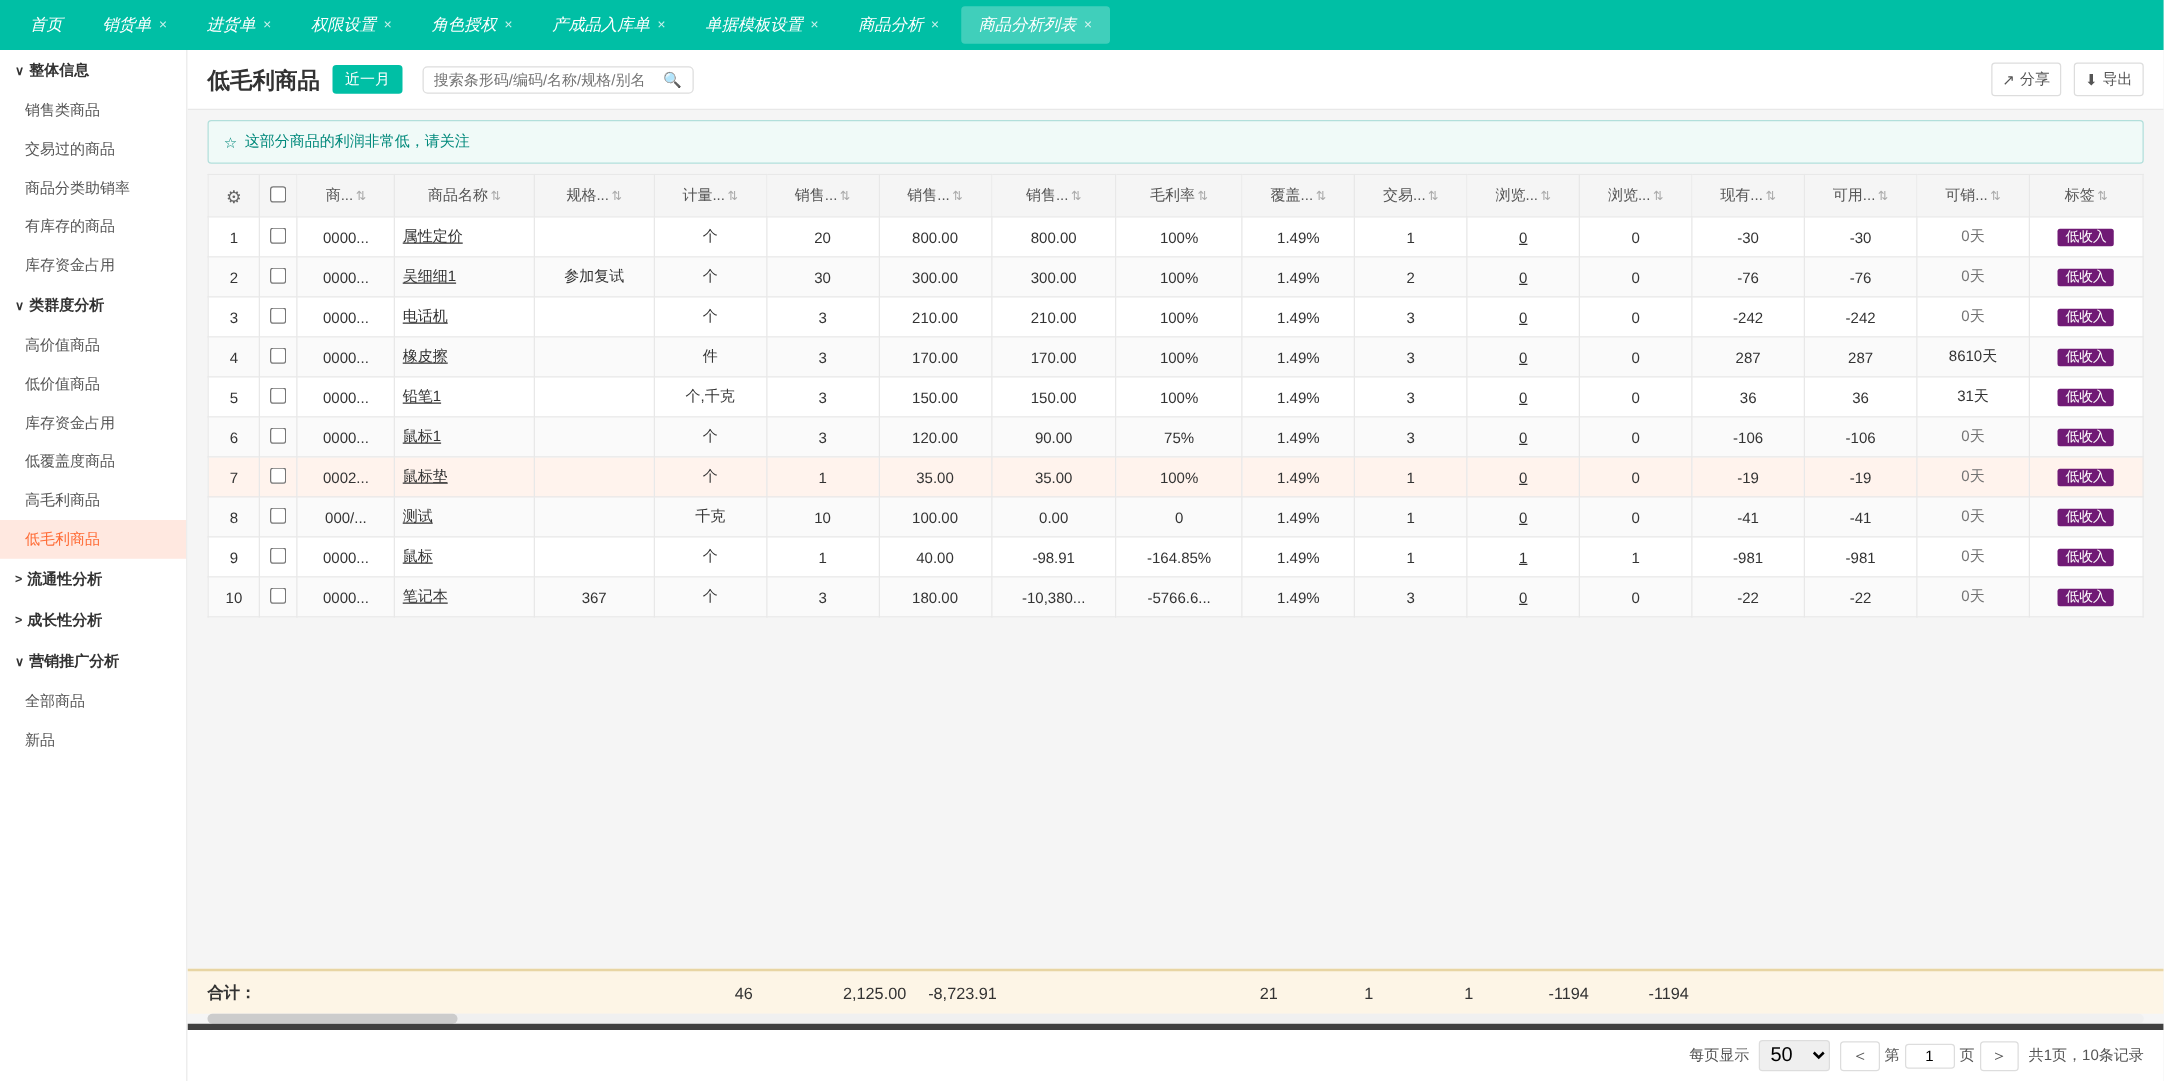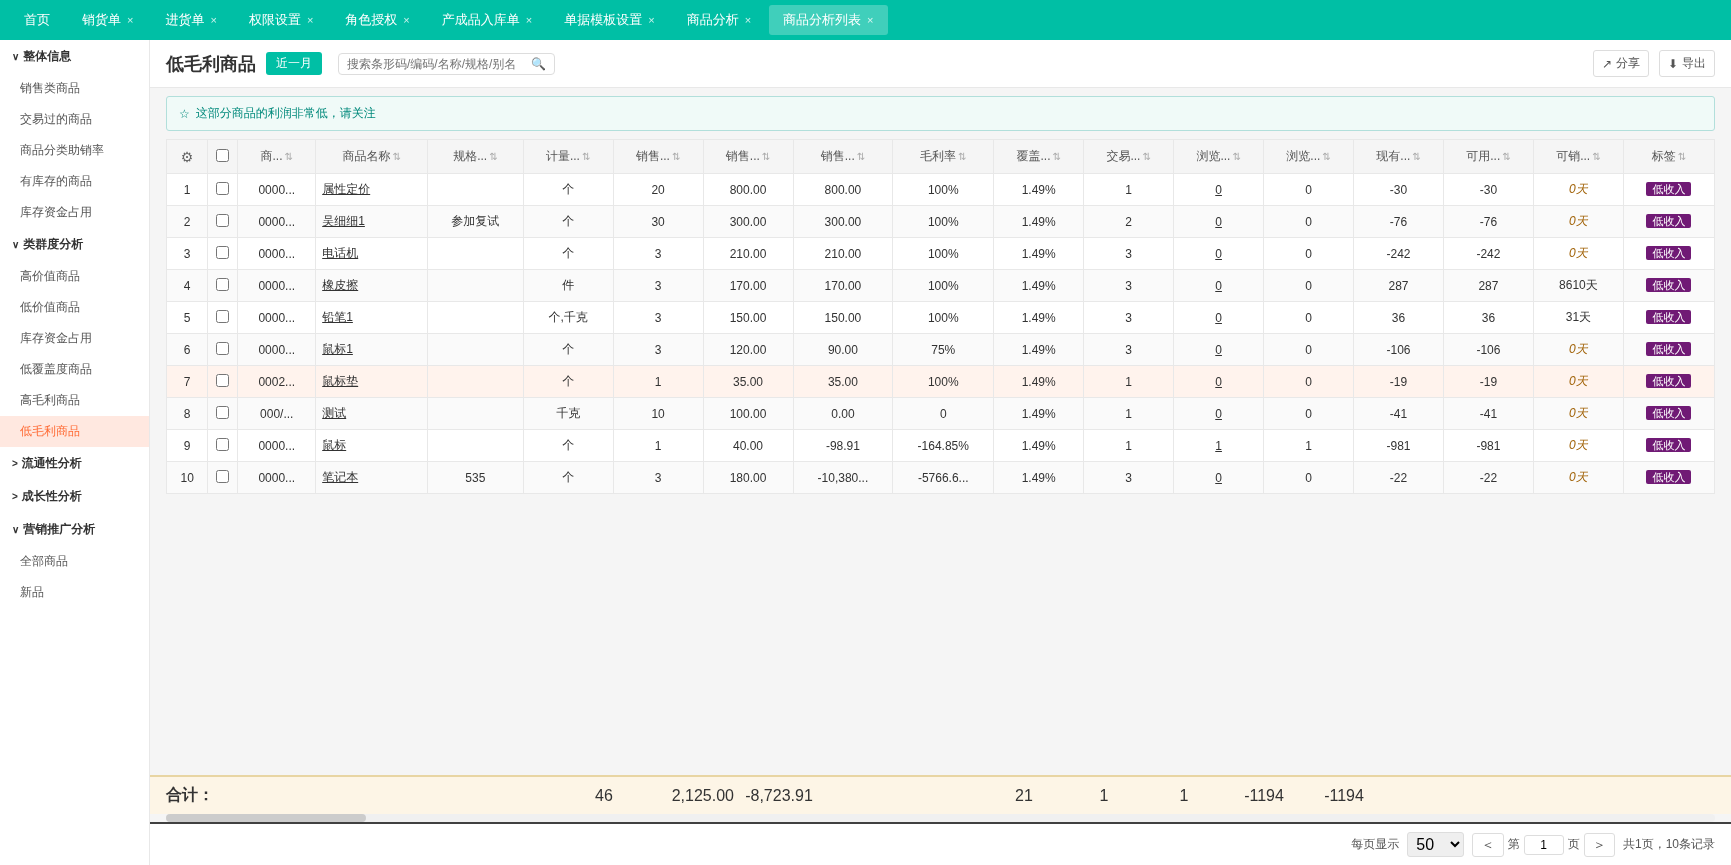--- a/index.html
+++ b/index.html
@@ -1,20 +1,20 @@
 <!DOCTYPE html>
 <html><head>
   <meta charset="utf-8">
   <style>
     * { margin: 0; padding: 0; box-sizing: border-box; }
     body { font-family: 'Microsoft YaHei', Arial, sans-serif; font-size: 12px; background: #f5f5f5; color: #333; width: 1731px; min-height: 865px; overflow-x: hidden; }
 
     
     .top-nav { background: #00bfa5; display: flex; align-items: center; height: 40px; padding: 0 10px; gap: 4px; }
-    .nav-item { color: #fff; padding: 6px 14px; cursor: pointer; font-size: 13px; border-radius: 3px; white-space: nowrap; display: flex; align-items: center; gap: 4px; }
+    .nav-item { color: #fff; padding: 6px 14px; cursor: pointer; font-size: 13px; border-radius: 3px; white-space: nowrap; display: flex; align-items: center; gap: 4px; font-style: italic; }
     .nav-item.active { background: rgba(255,255,255,0.25); }
     .nav-close { font-size: 11px; margin-left: 2px; opacity: 0.8; }
 
     
     .main-layout { display: flex; height: calc(865px - 40px); }
 
     
     .sidebar { width: 150px; background: #fff; border-right: 1px solid #e8e8e8; overflow-y: auto; flex-shrink: 0; }
     .sidebar-group { }
     .sidebar-group-title { padding: 8px 12px; color: #333; font-weight: bold; font-size: 12px; cursor: pointer; display: flex; align-items: center; gap: 4px; }
@@ -43,30 +43,30 @@
     table { width: 100%; border-collapse: collapse; background: #fff; font-size: 12px; }
     thead tr { background: #f5f5f5; }
     thead th { padding: 8px 6px; border: 1px solid #e8e8e8; text-align: center; white-space: nowrap; color: #555; font-weight: normal; cursor: pointer; position: relative; }
     thead th .sort-icon { font-size: 10px; color: #aaa; margin-left: 2px; }
     tbody tr { background: #fff; }
     tbody tr:nth-child(even) { background: #fafafa; }
     tbody tr.highlighted { background: #fff3ed; }
     tbody td { padding: 7px 6px; border: 1px solid #e8e8e8; text-align: center; white-space: nowrap; }
     tbody td.text-left { text-align: left; text-decoration: underline; }
     .tag-low-income { background: #701a75; color: #fff; padding: 1px 6px; border-radius: 2px; font-size: 11px; }
-    .days-red { color: #a16207; font-style: italic; }
+    .days-red { color: #737373; }
     .days-normal { color: #333; }
     .link-underline { text-decoration: underline; cursor: pointer; color: #333; }
     .checkbox-cell { width: 30px; }
 
     
-    .footer-total { background: #fdf5e6; border-top: 2px solid #e8d5a3; padding: 8px 16px; display: flex; align-items: center; font-size: 16px; }
-
-    
-    .pagination-bar { display: flex; align-items: center; justify-content: flex-end; padding: 8px 16px; background: #fff; border-top: 2px solid #404040; gap: 8px; font-size: 12px; color: #555; }
+    .footer-total { background: #fdf5e6; border-top: 2px solid #e8d5a3; padding: 8px 16px; display: flex; align-items: center; font-size: 13px; }
+
+    
+    .pagination-bar { display: flex; align-items: center; justify-content: flex-end; padding: 8px 16px; background: #fff; border-top: 5px solid #404040; gap: 8px; font-size: 12px; color: #555; }
     .pagination-bar select { border: 1px solid #ddd; border-radius: 3px; padding: 2px 4px; font-size: 16px; }
     .pagination-bar .page-nav { display: flex; align-items: center; gap: 4px; }
     .page-nav-btn { border: 1px solid #ddd; background: #fff; padding: 2px 8px; cursor: pointer; border-radius: 3px; color: #555; }
     .page-nav-btn:disabled { color: #ccc; cursor: not-allowed; }
     .page-input { border: 1px solid #ddd; border-radius: 3px; padding: 2px 6px; width: 40px; text-align: center; font-size: 12px; }
 
     
     .settings-icon { cursor: pointer; color: #666; font-size: 14px; }
 
     
@@ -352,21 +352,21 @@
               <td>-981</td>
               <td>-981</td>
               <td><span class="days-red">0天</span></td>
               <td><span class="tag-low-income">低收入</span></td>
             </tr>
             <tr>
               <td>10</td>
               <td class="checkbox-cell"><input type="checkbox" style=""></td>
               <td>0000...</td>
               <td class="text-left">笔记本</td>
-              <td>535</td>
+              <td>367</td>
               <td>个</td>
               <td>3</td>
               <td>180.00</td>
               <td>-10,380...</td>
               <td>-5766.6...</td>
               <td>1.49%</td>
               <td>3</td>
               <td><span class="link-underline">0</span></td>
               <td>0</td>
               <td>-22</td>

